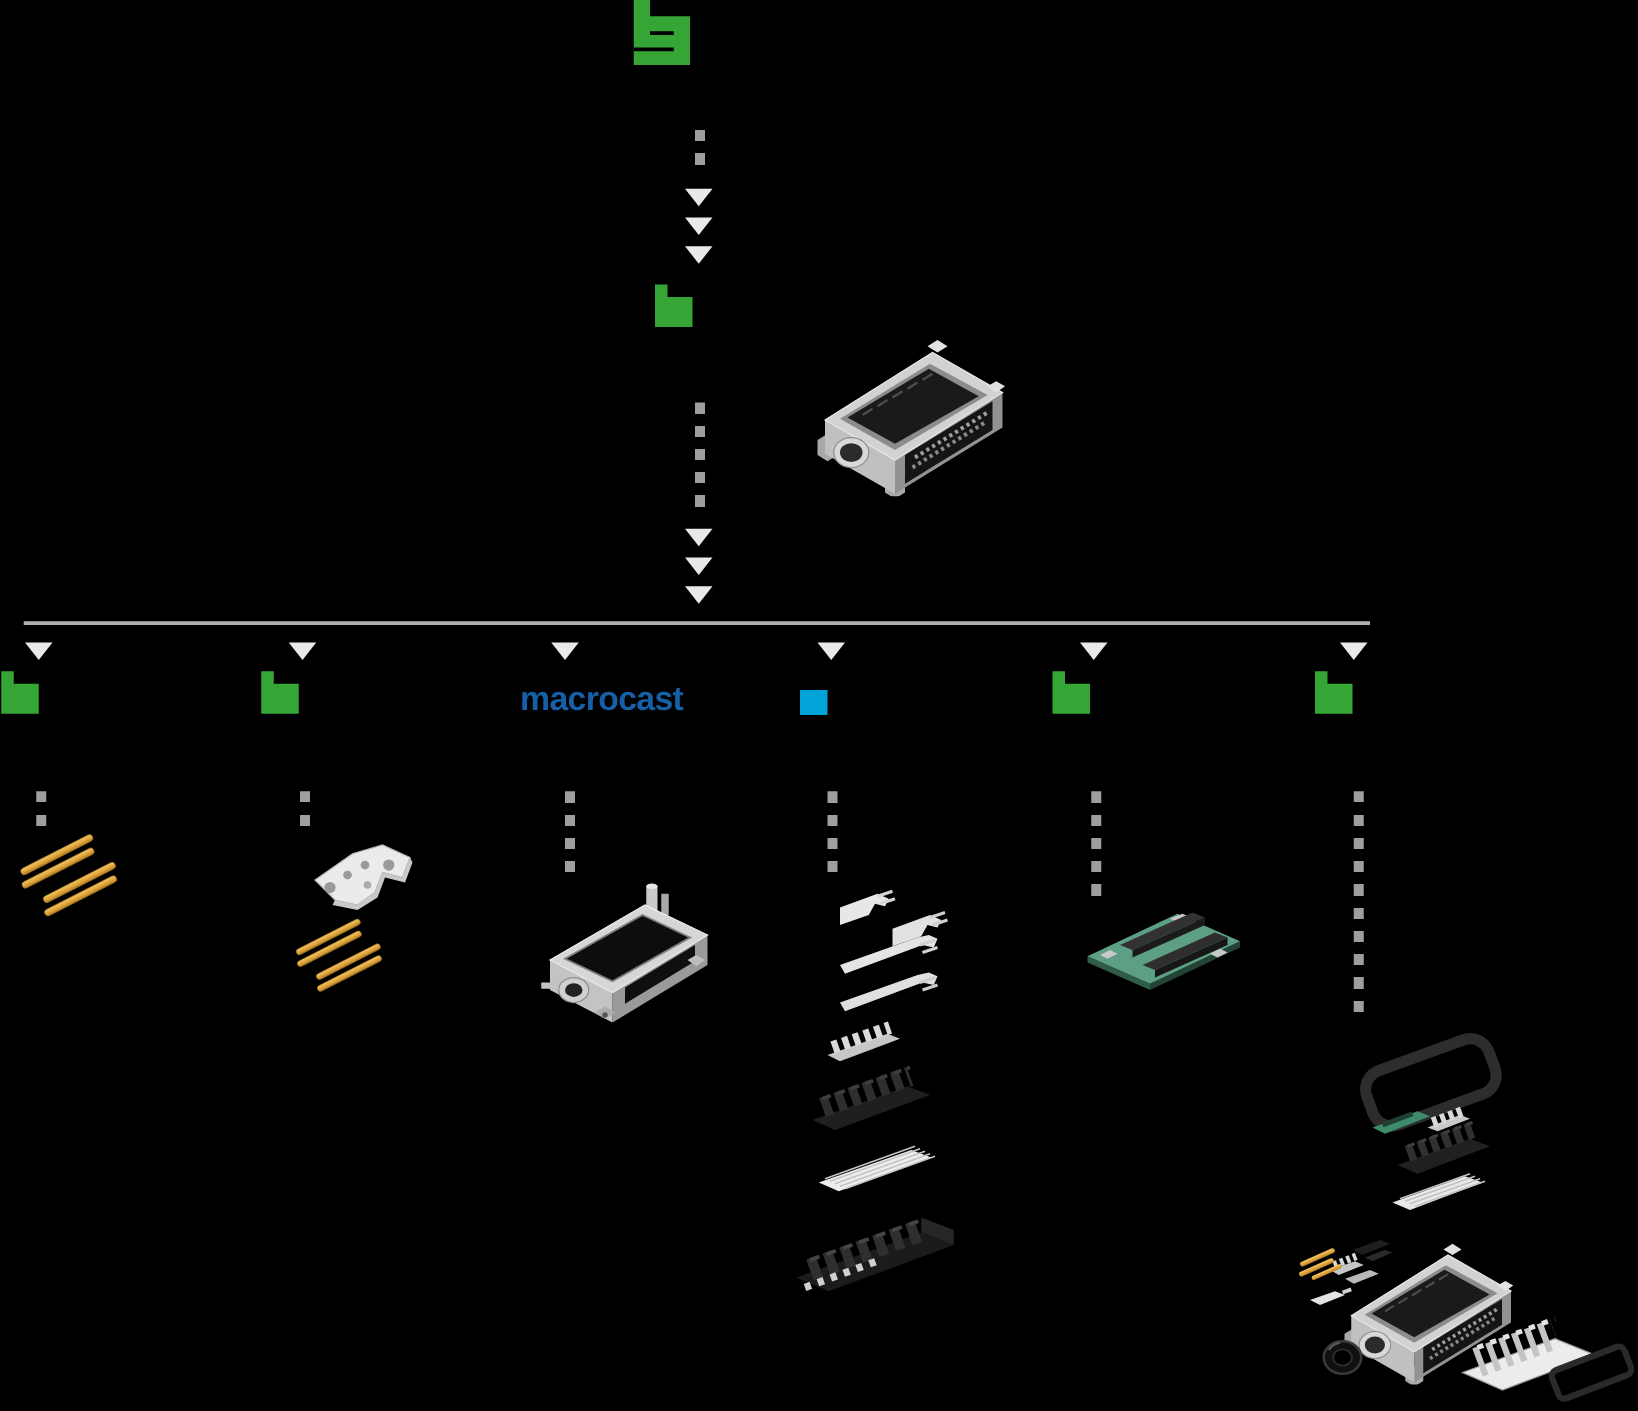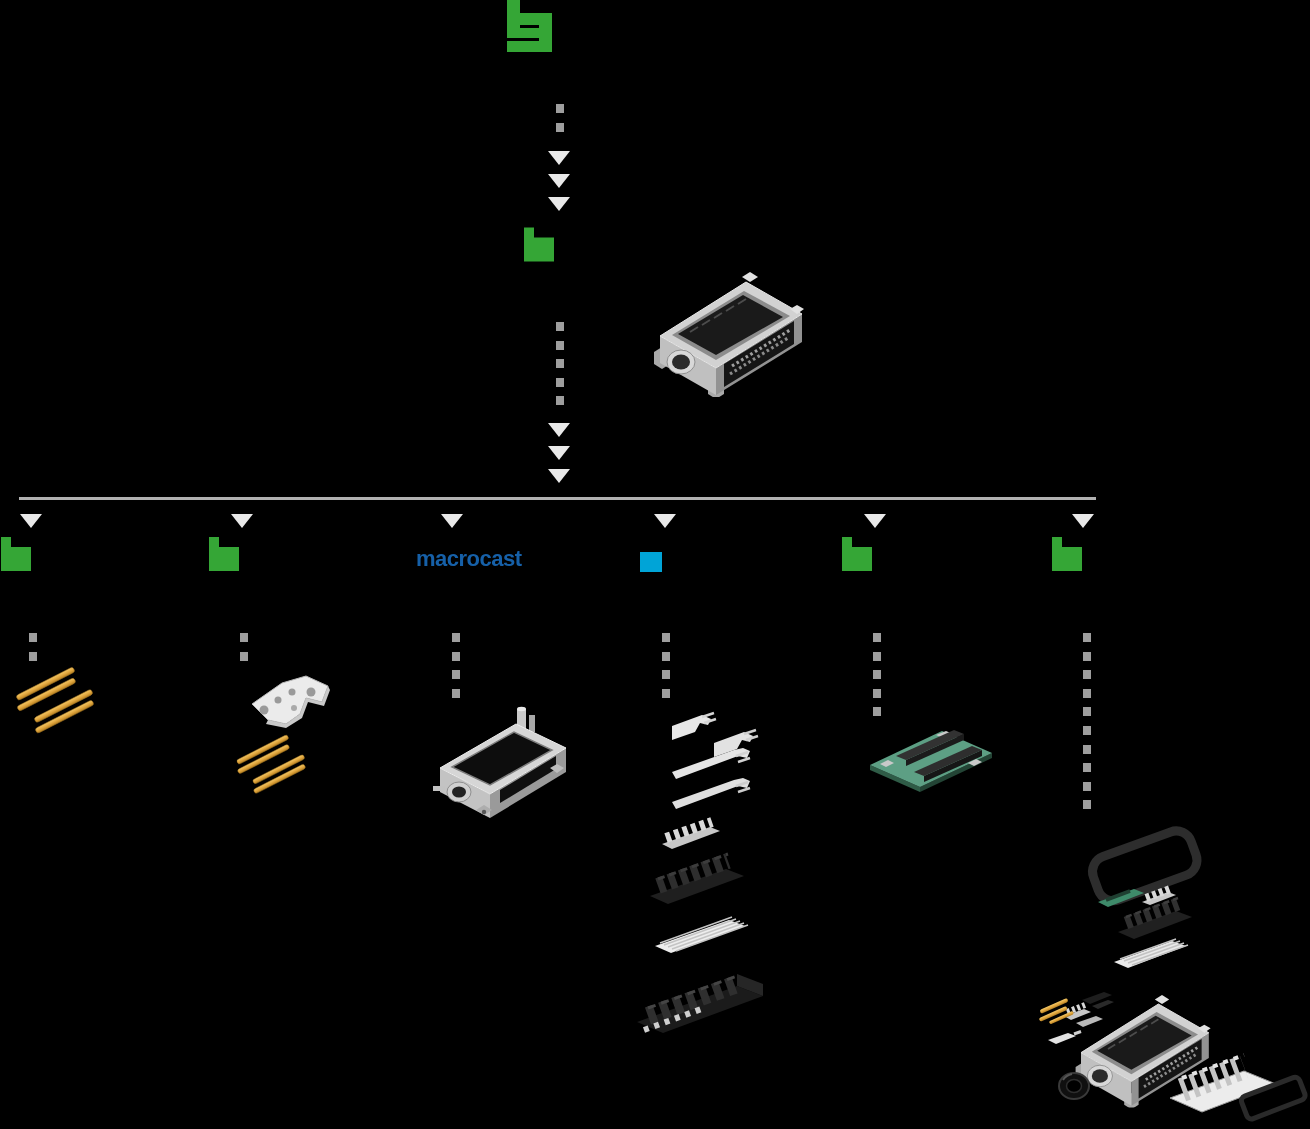--- a/index.html
+++ b/index.html
@@ -21,21 +21,21 @@
           background:repeating-linear-gradient(to bottom,var(--dash) 0 9px,transparent 9px 18.6px);}
   
   .tri{position:absolute;width:0;height:0;
        border-left:11px solid transparent;border-right:11px solid transparent;
        border-top:14px solid var(--arrow);}
   
   .hline{position:absolute;height:3px;background:var(--line);}
   .fill-green{fill:var(--green);}
   .cyan-sq{position:absolute;background:var(--cyan);}
   .macrocast{position:absolute;color:var(--macrocast-blue);
-             font-weight:bold;font-size:22px;letter-spacing:-0.5px;line-height:26px;}
+             font-weight:bold;font-size:27px;letter-spacing:-0.5px;line-height:26px;}
 </style>
 </head>
 <body style="background: rgb(0, 0, 0);">
 
 <svg style="position:absolute;width:0;height:0" aria-hidden="true">
   <defs>
     <linearGradient id="gold" x1="0" y1="0" x2="0" y2="1">
       <stop offset="0" stop-color="#f2c766"></stop>
       <stop offset="0.55" stop-color="#dfa43c"></stop>
       <stop offset="1" stop-color="#b17e22"></stop>

